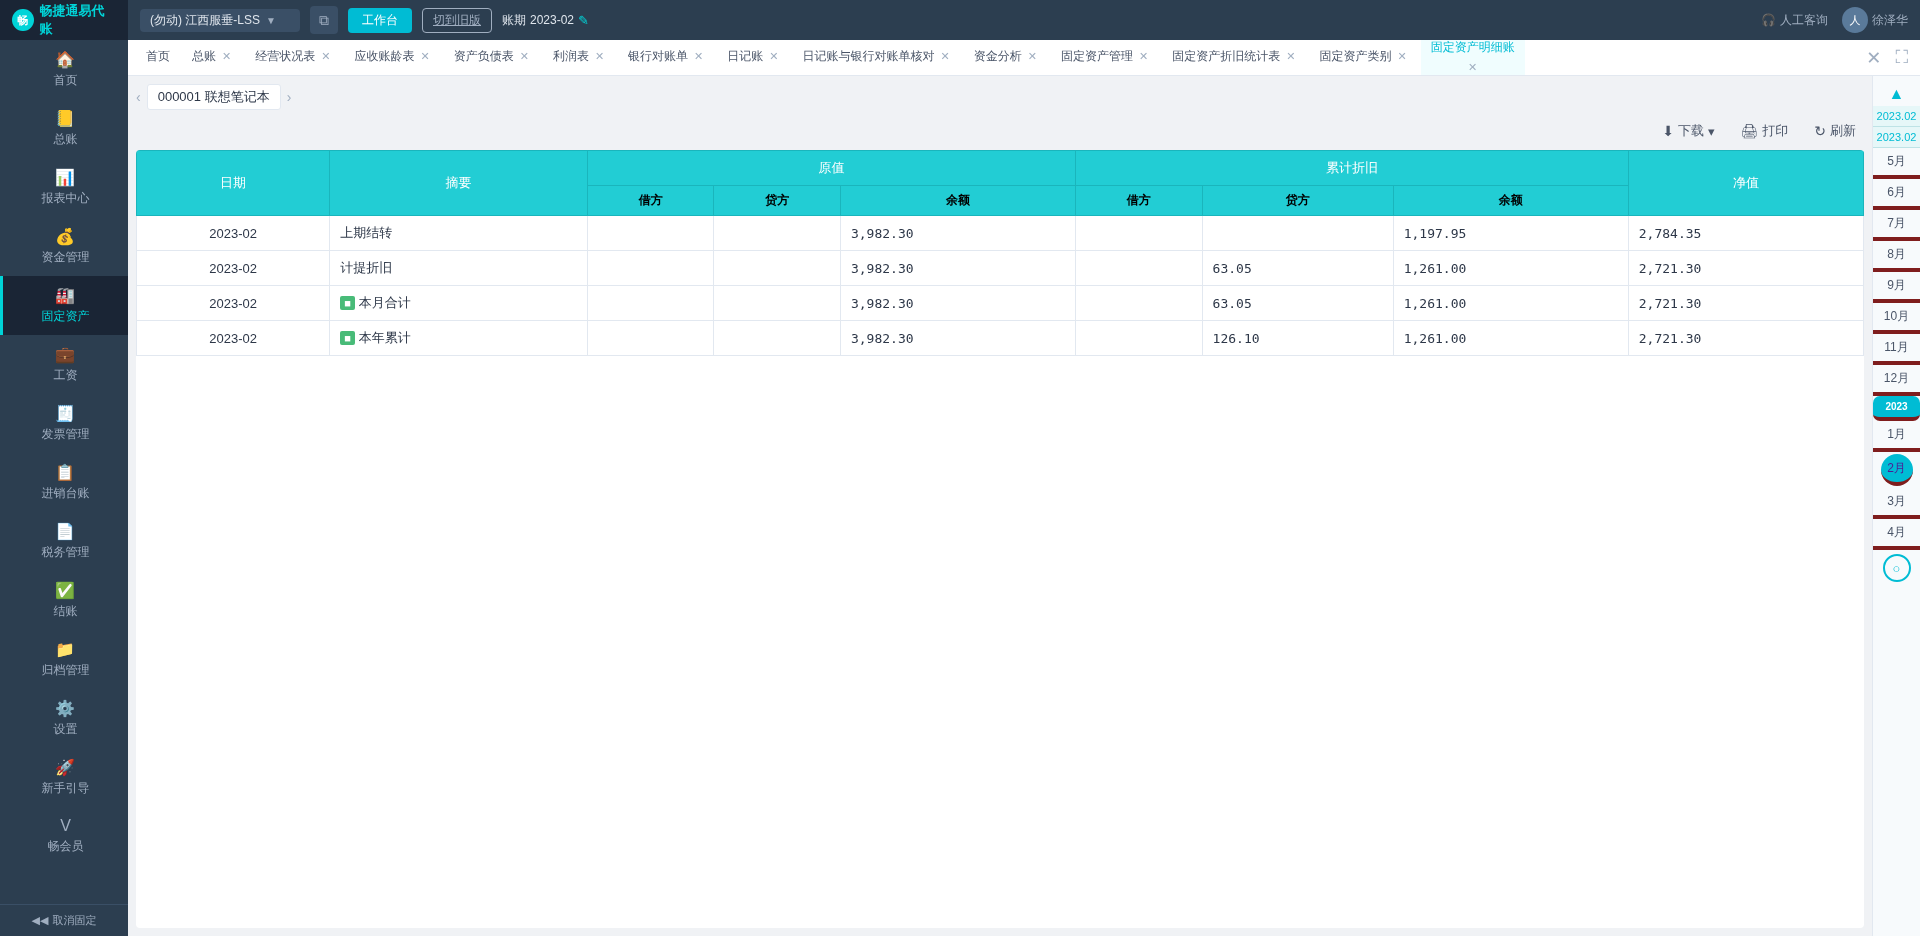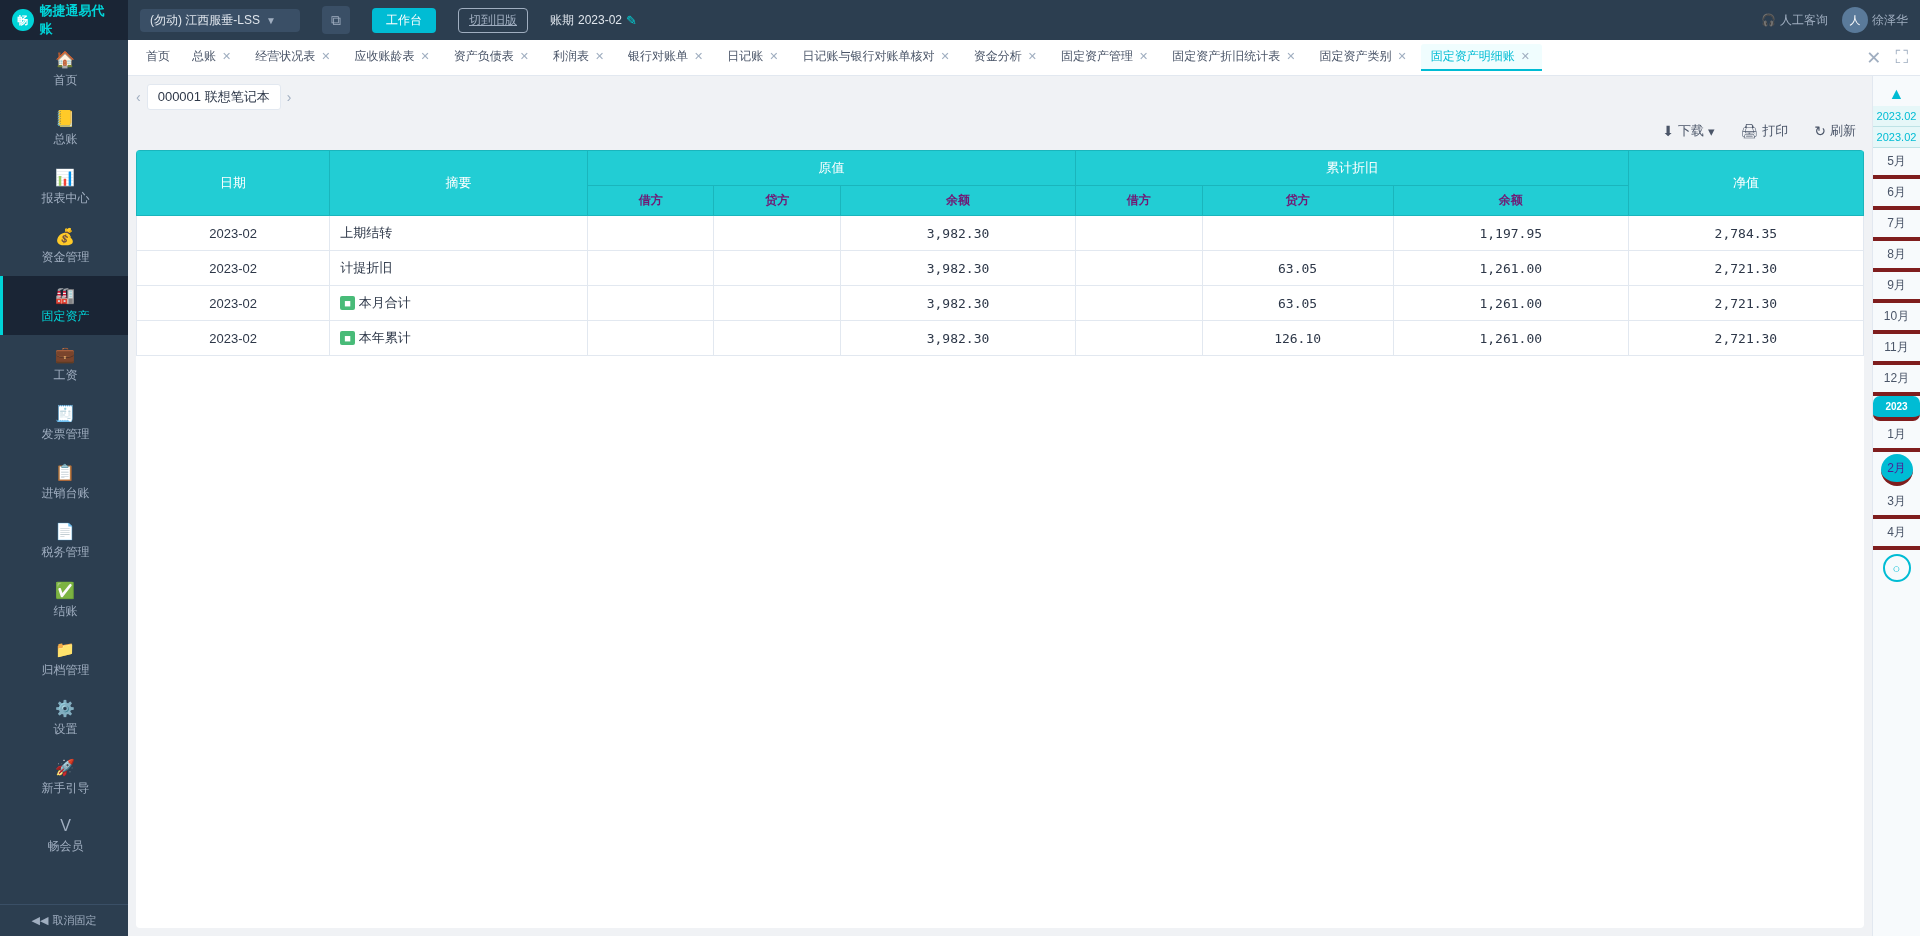--- a/index.html
+++ b/index.html
@@ -68,21 +68,21 @@
       overflow: hidden;
     }
 
     
     .topbar {
       height: 40px;
       background: #2c3e50;
       display: flex;
       align-items: center;
       padding: 0 12px;
-      gap: 22px;
+      gap: 10px;
       flex-shrink: 0;
     }
     .topbar-company {
       display: flex;
       align-items: center;
       background: #3a4f66;
       border-radius: 4px;
       padding: 3px 10px;
       color: #e0e6ed;
       font-size: 12px;
@@ -165,20 +165,21 @@
       cursor: pointer;
       border-radius: 3px 3px 0 0;
       gap: 4px;
       border-bottom: 2px solid transparent;
       white-space: nowrap;
     }
     .tab-item.active {
       color: #00bcd4;
       border-bottom: 2px solid #00bcd4;
       background: #f0fdfe;
+      flex-direction: column;
     }
     .tab-close {
       font-size: 11px;
       color: #a0aec0;
       cursor: pointer;
       padding: 1px 2px;
       border-radius: 2px;
     }
     .tabbar-actions {
       margin-left: auto;
@@ -270,21 +271,21 @@
       background: #22cdd4;
       color: white;
       text-align: center;
       padding: 8px 10px;
       font-size: 13px;
       font-weight: 400;
       border: 1px solid #1ab5bc;
     }
     thead tr.header-sub th {
       background: #22cdd4;
-      color: #701a75;
+      color: #000000;
       text-align: center;
       padding: 6px 10px;
       font-size: 12px;
       border: 1px solid #1ab5bc;
     }
     tbody tr td {
       border: 1px solid #e2e8f0;
       padding: 8px 10px;
       font-size: 13px;
       color: #2d3748;
@@ -294,21 +295,21 @@
     tbody tr td:nth-child(2) { text-align: left; }
     .tag-green {
       display: inline-block;
       background: #48bb78;
       color: white;
       border-radius: 2px;
       padding: 1px 4px;
       font-size: 11px;
       margin-right: 4px;
     }
-    .number-cell { text-align: center; font-family: monospace; }
+    .number-cell { text-align: left; font-family: monospace; }
 
     
     .right-panel {
       width: 48px;
       background: #f7fafc;
       border-left: 1px solid #e2e8f0;
       display: flex;
       flex-direction: column;
       align-items: center;
       padding: 6px 0;

